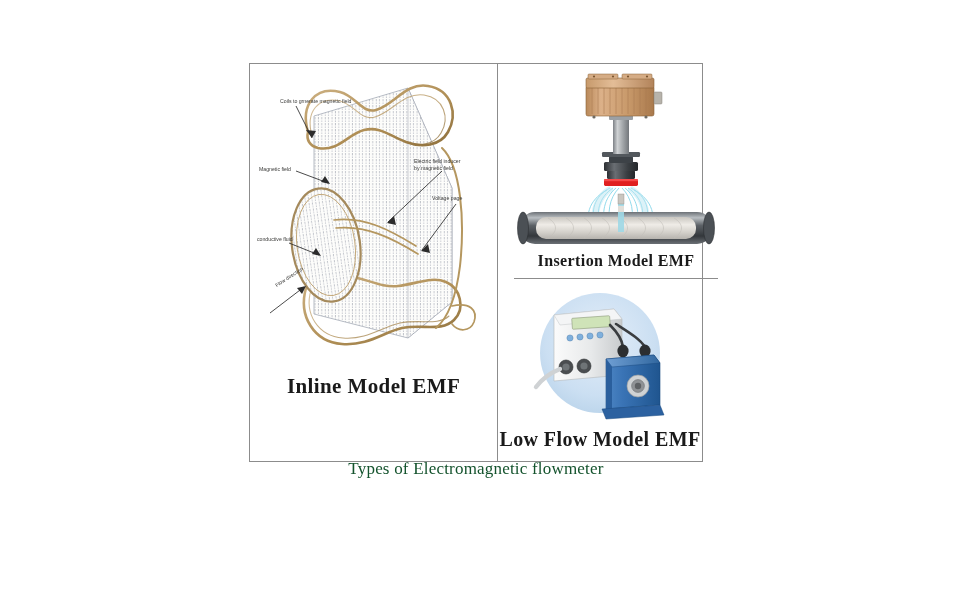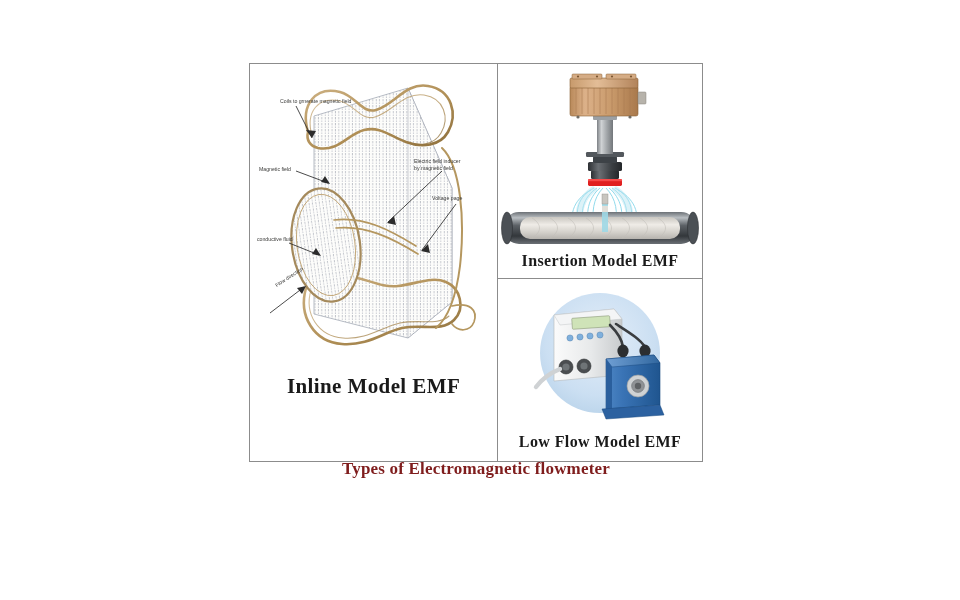--- a/index.html
+++ b/index.html
@@ -35,21 +35,21 @@
     border-right: 1.5px solid #8c8c8c;
     box-sizing: border-box;
   }
   .panel-right {
     position: absolute;
     left: 248px; top: 0;
     right: 0; bottom: 0;
   }
   .panel-tr {
     position: absolute;
-    left: 0; top: 0;
+    left: 16px; top: 0;
     width: 100%;
     height: 215px;
     border-bottom: 1.5px solid #8c8c8c;
     box-sizing: border-box;
   }
   .panel-br {
     position: absolute;
     left: 0; top: 215px;
     width: 100%;
     bottom: 0;
@@ -67,32 +67,32 @@
   .caption-inline {
     bottom: 62px;
     font-size: 21px;
   }
   .caption-insertion {
     bottom: 8px;
     font-size: 16px;
   }
   .caption-lowflow {
     bottom: 10px;
-    font-size: 16px;
+    font-size: 20px;
   }
 
   #main-caption {
     position: absolute;
     left: 249px;
     top: 459px;
     width: 454px;
     text-align: center;
     font-size: 17px;
-    font-weight: bold;
-    color: #7f1d1d;
+    font-weight: normal;
+    color: #14532d;
     font-family: "Liberation Serif", serif;
     letter-spacing: 0.2px;
   }
 
   
   .inline-art {
     position: absolute;
     left: 6px;
     top: 6px;
     width: 236px;

